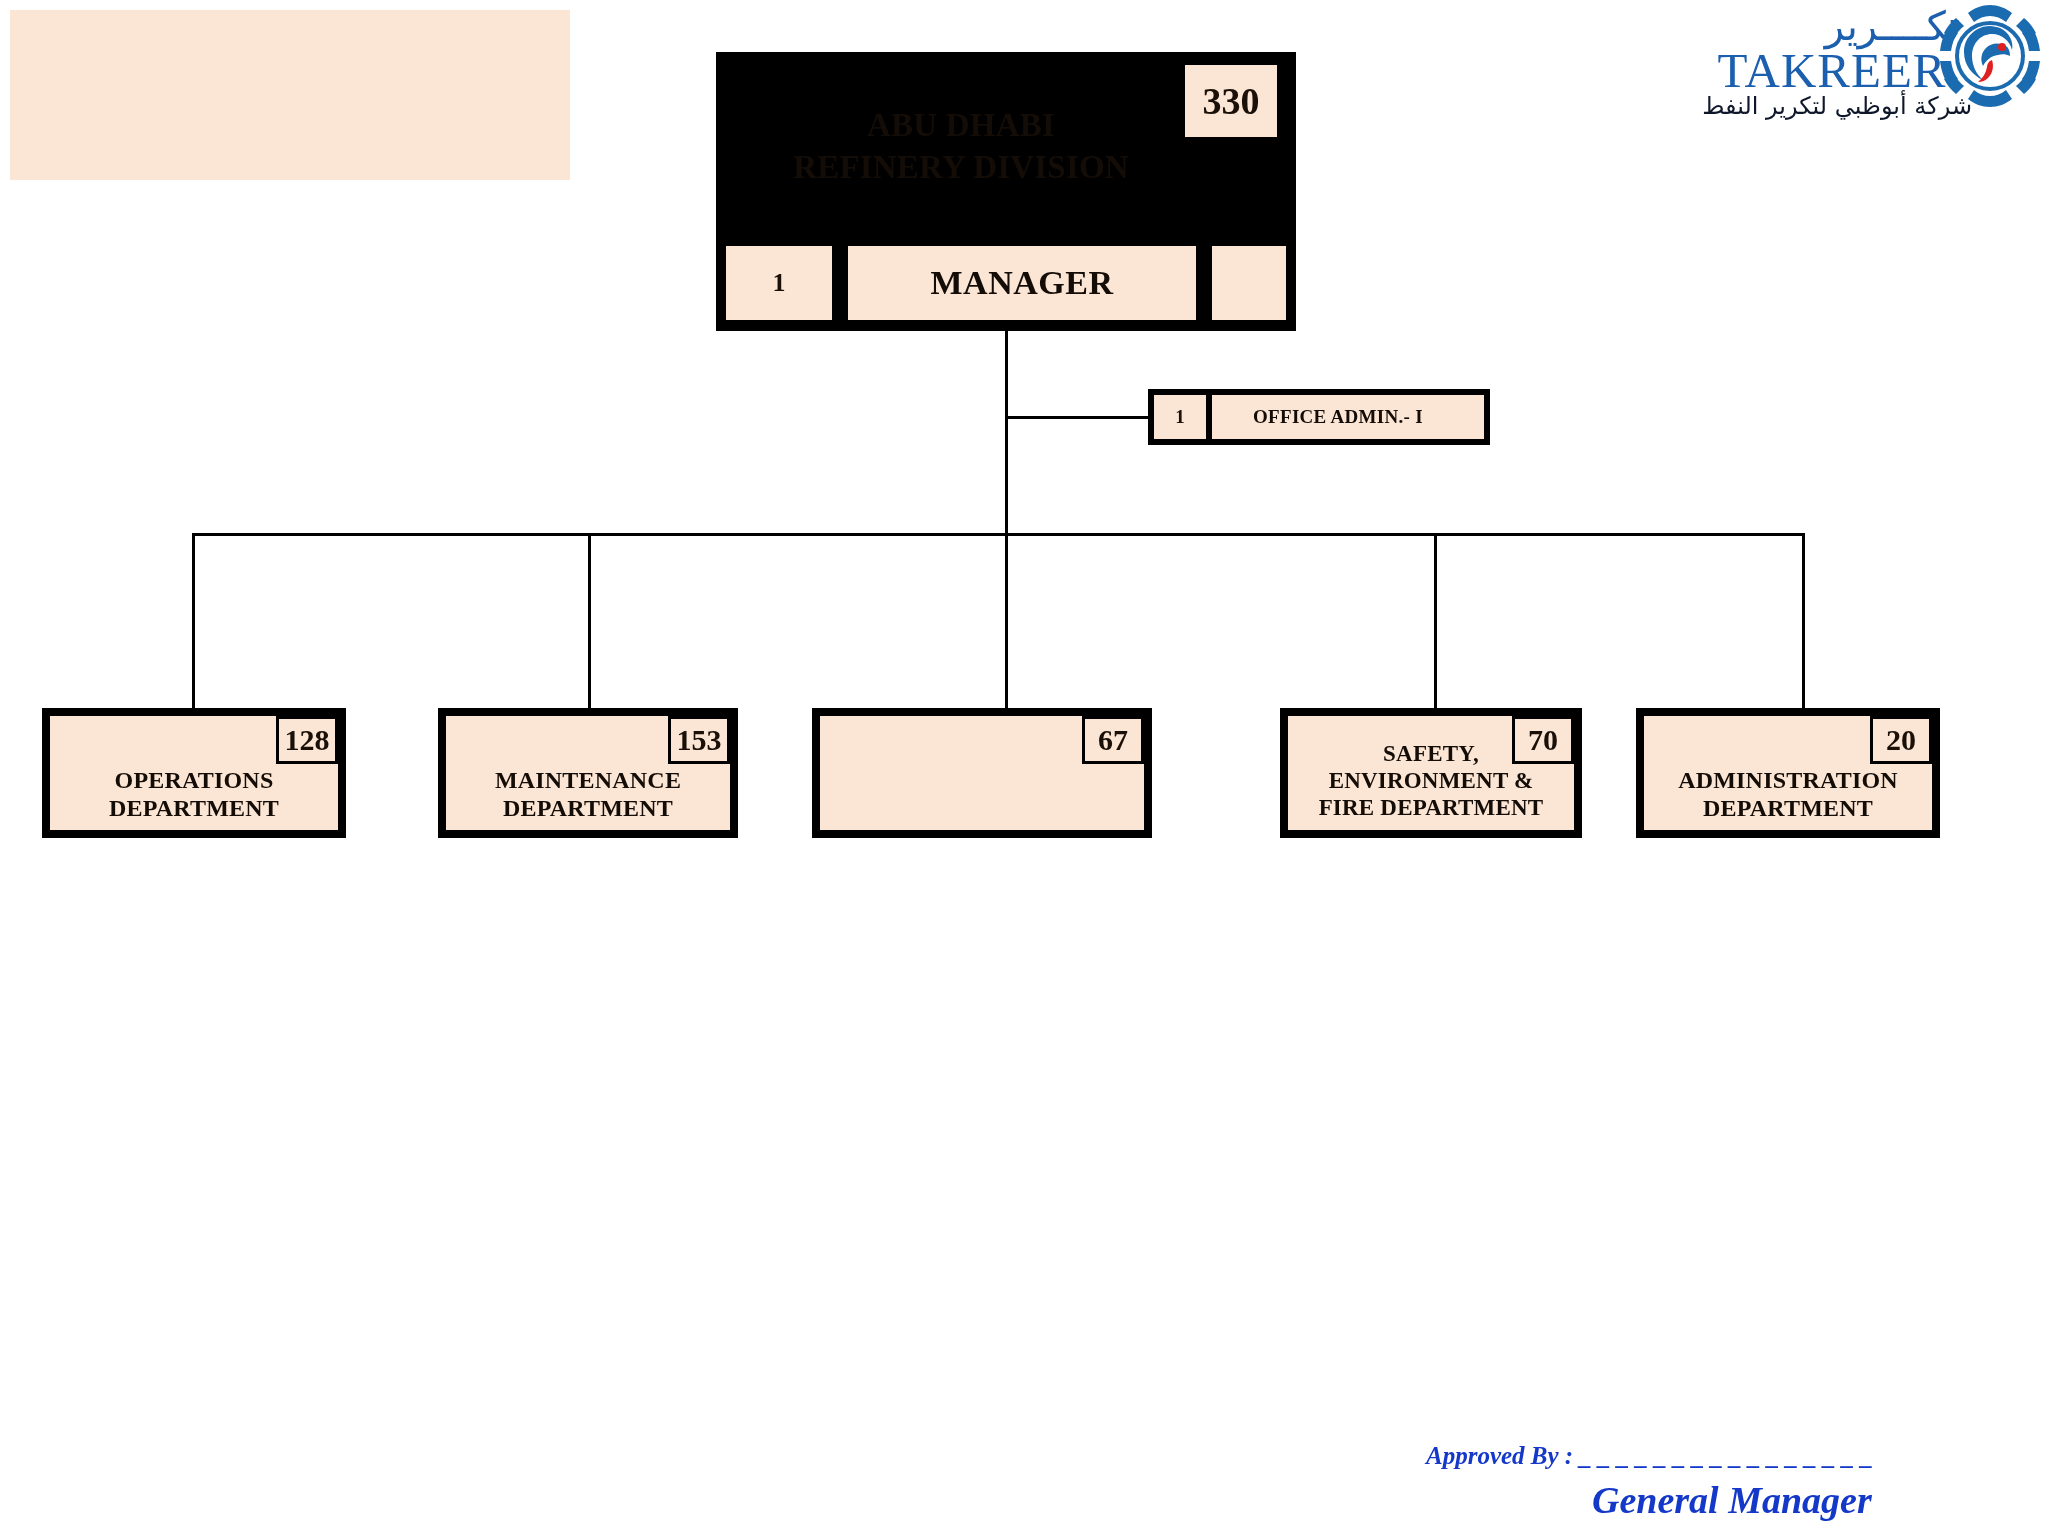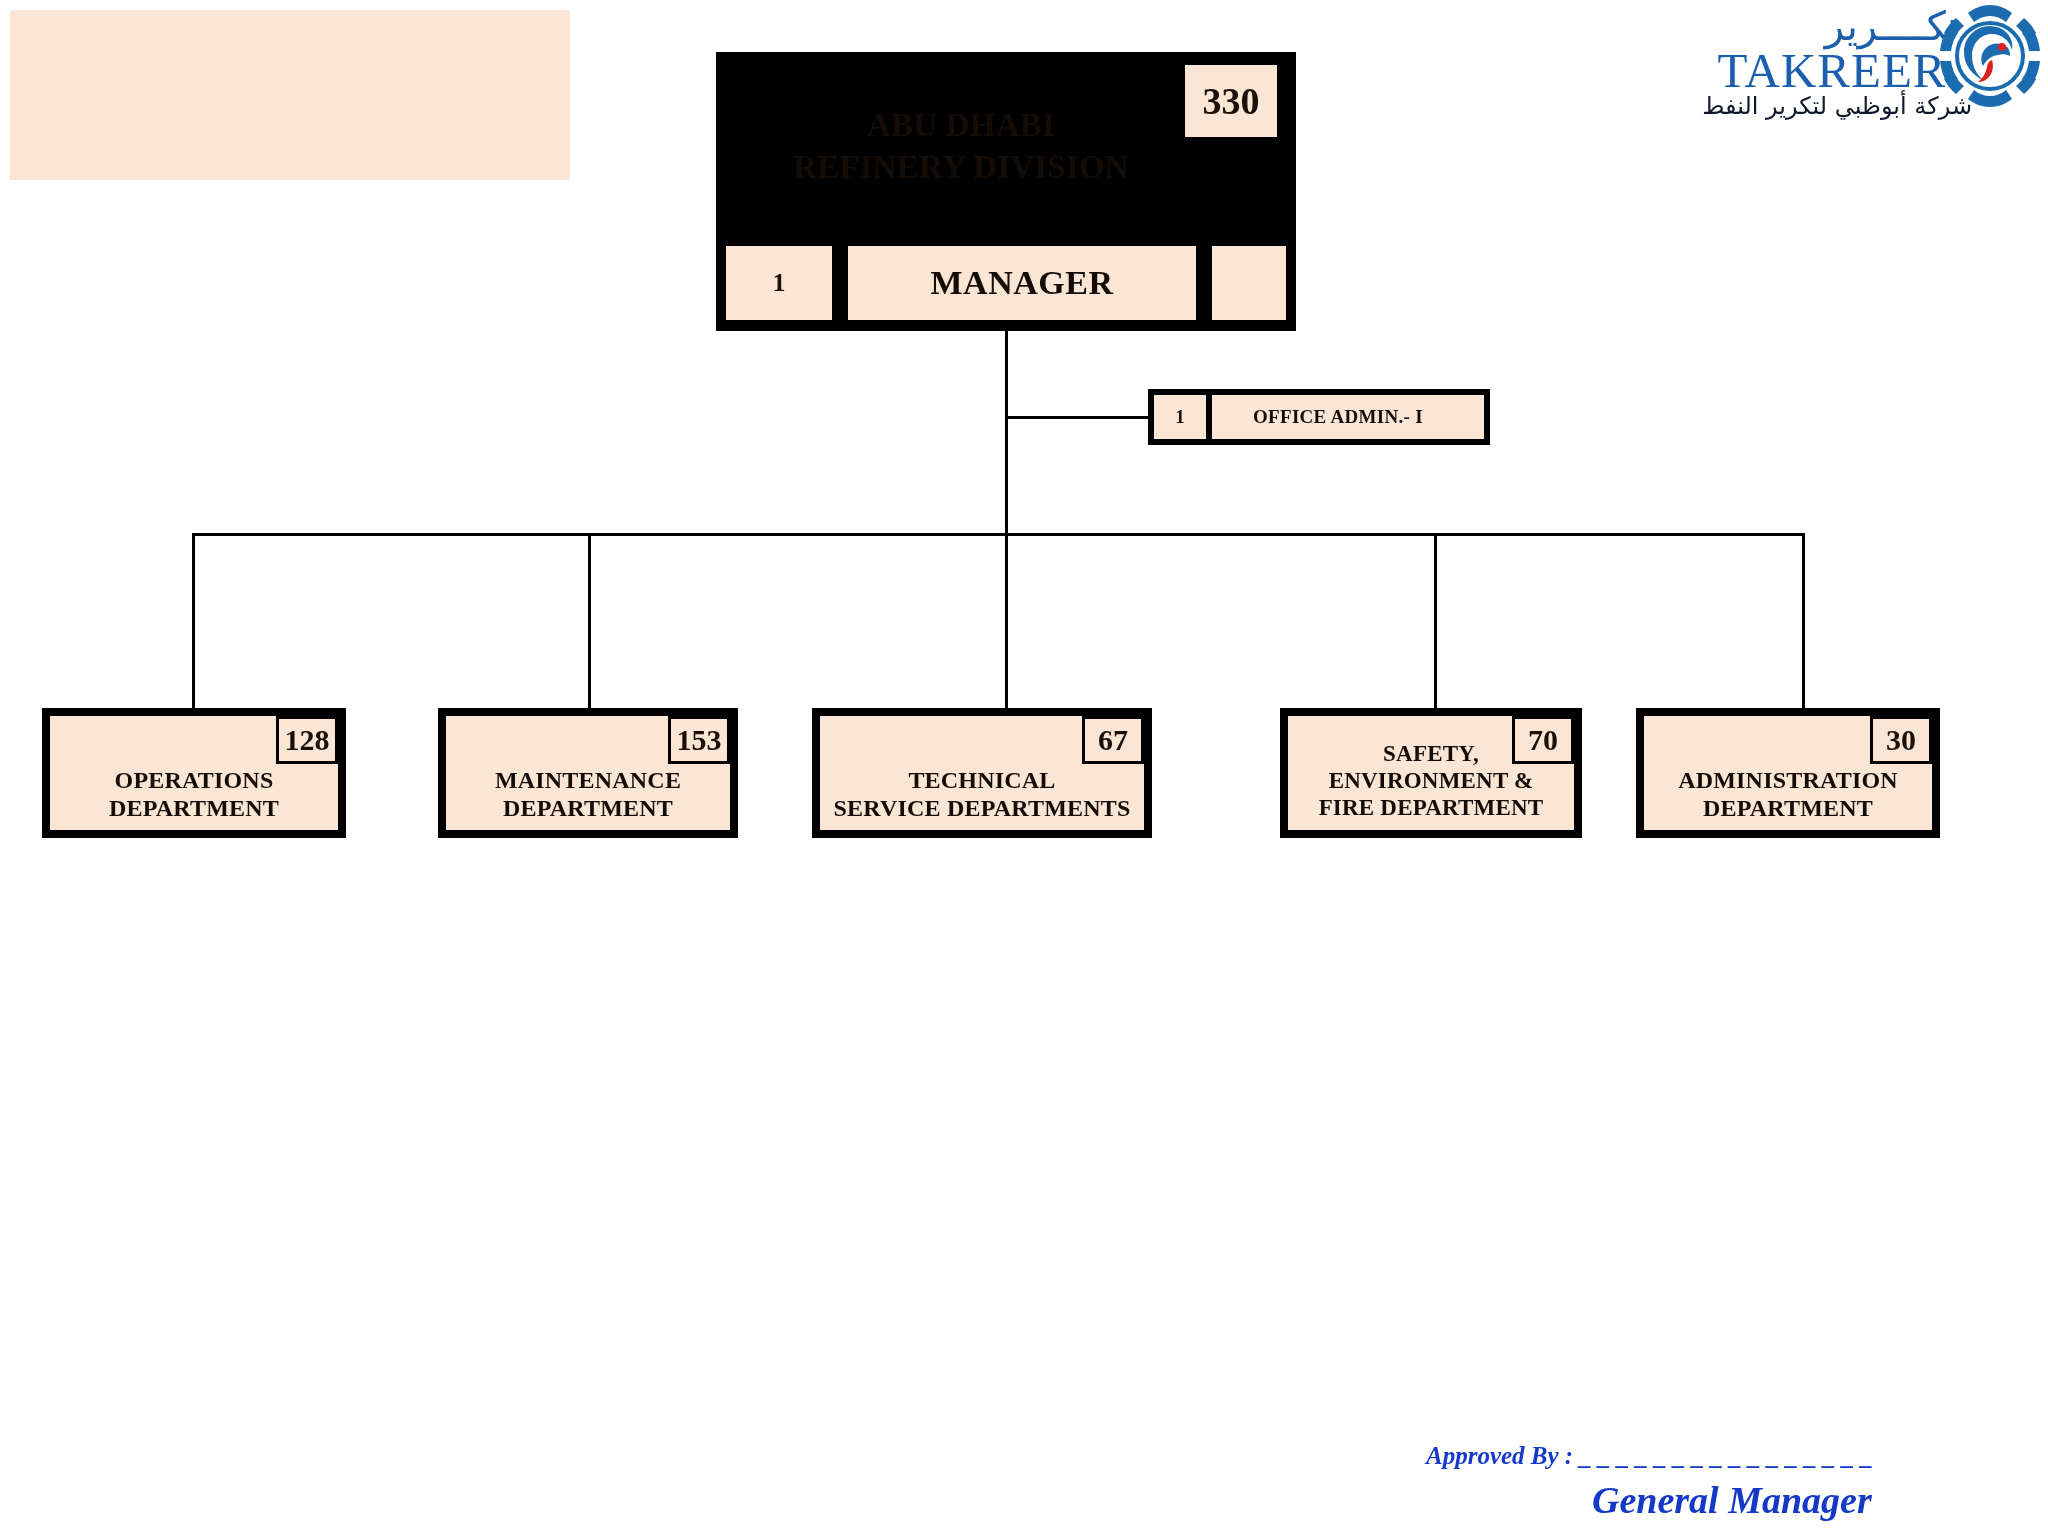--- a/index.html
+++ b/index.html
@@ -245,37 +245,33 @@
   <div class="boxinner dept-inner" style="left:446px; top:716px; width:284px; height:114px;"></div>
   <div class="badge dept-badge" style="left:668px; top:716px;">153</div>
   <div class="boxlabel dept-label" style="left:446px; width:284px; top:766px;">
     <span>MAINTENANCE</span><br>
     <span>DEPARTMENT</span>
   </div>
 
   <div class="boxframe dept-frame" style="left:812px; top:708px; width:340px;"></div>
   <div class="boxinner dept-inner" style="left:820px; top:716px; width:324px; height:114px;"></div>
   <div class="badge dept-badge" style="left:1082px; top:716px;">67</div>
-  <div class="boxlabel dept-label" style="left:818px; width:328px; top:766px;">
-    <span>TECHNICAL</span><br>
-    <span>SERVICE DEPARTMENTS</span>
-  </div>
 
   <div class="boxframe dept-frame" style="left:1280px; top:708px; width:302px;"></div>
   <div class="boxinner dept-inner" style="left:1288px; top:716px; width:286px; height:114px;"></div>
   <div class="badge dept-badge" style="left:1512px; top:716px;">70</div>
   <div class="boxlabel dept-label" style="left:1288px; width:286px; top:740px; font-size:23px;">
     <span>SAFETY,</span><br>
     <span>ENVIRONMENT &amp;</span><br>
     <span>FIRE DEPARTMENT</span>
   </div>
 
   <div class="boxframe dept-frame" style="left:1636px; top:708px; width:304px;"></div>
   <div class="boxinner dept-inner" style="left:1644px; top:716px; width:288px; height:114px;"></div>
-  <div class="badge dept-badge" style="left:1870px; top:716px;">30</div>
+  <div class="badge dept-badge" style="left:1870px; top:716px;">20</div>
   <div class="boxlabel dept-label" style="left:1644px; width:288px; top:766px;">
     <span>ADMINISTRATION</span><br>
     <span>DEPARTMENT</span>
   </div>
 
   <div id="approved-line">Approved By : _ _ _ _ _ _ _ _ _ _ _ _ _ _ _ _</div>
   <div id="gm-line">General Manager</div>
 
 </div>
 

